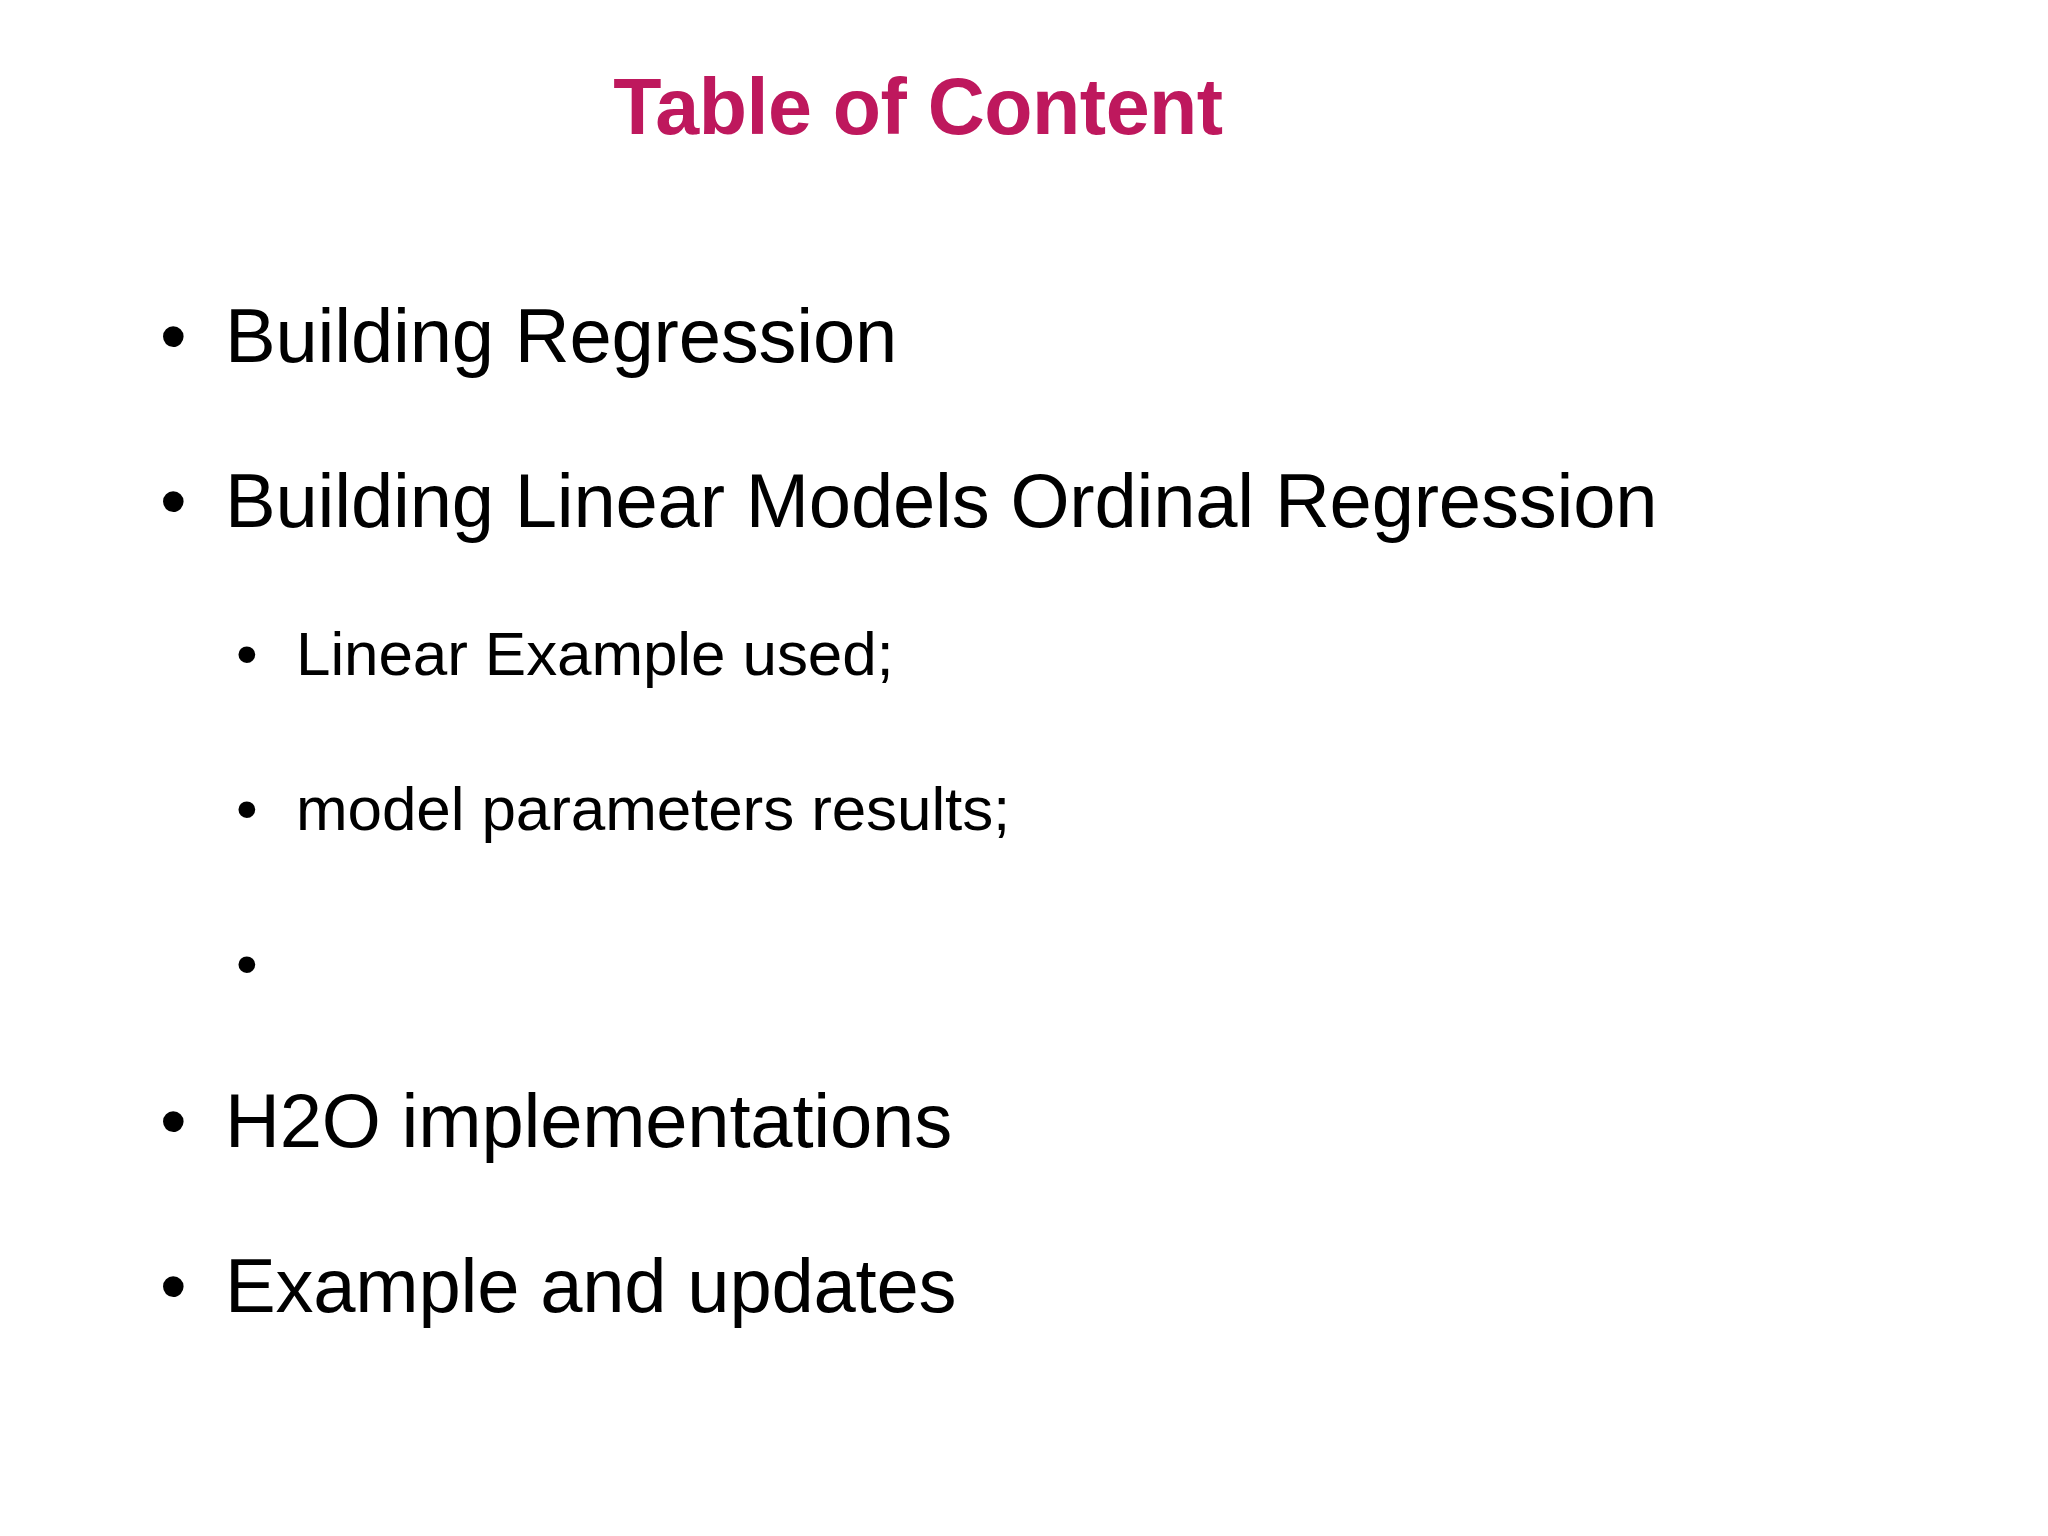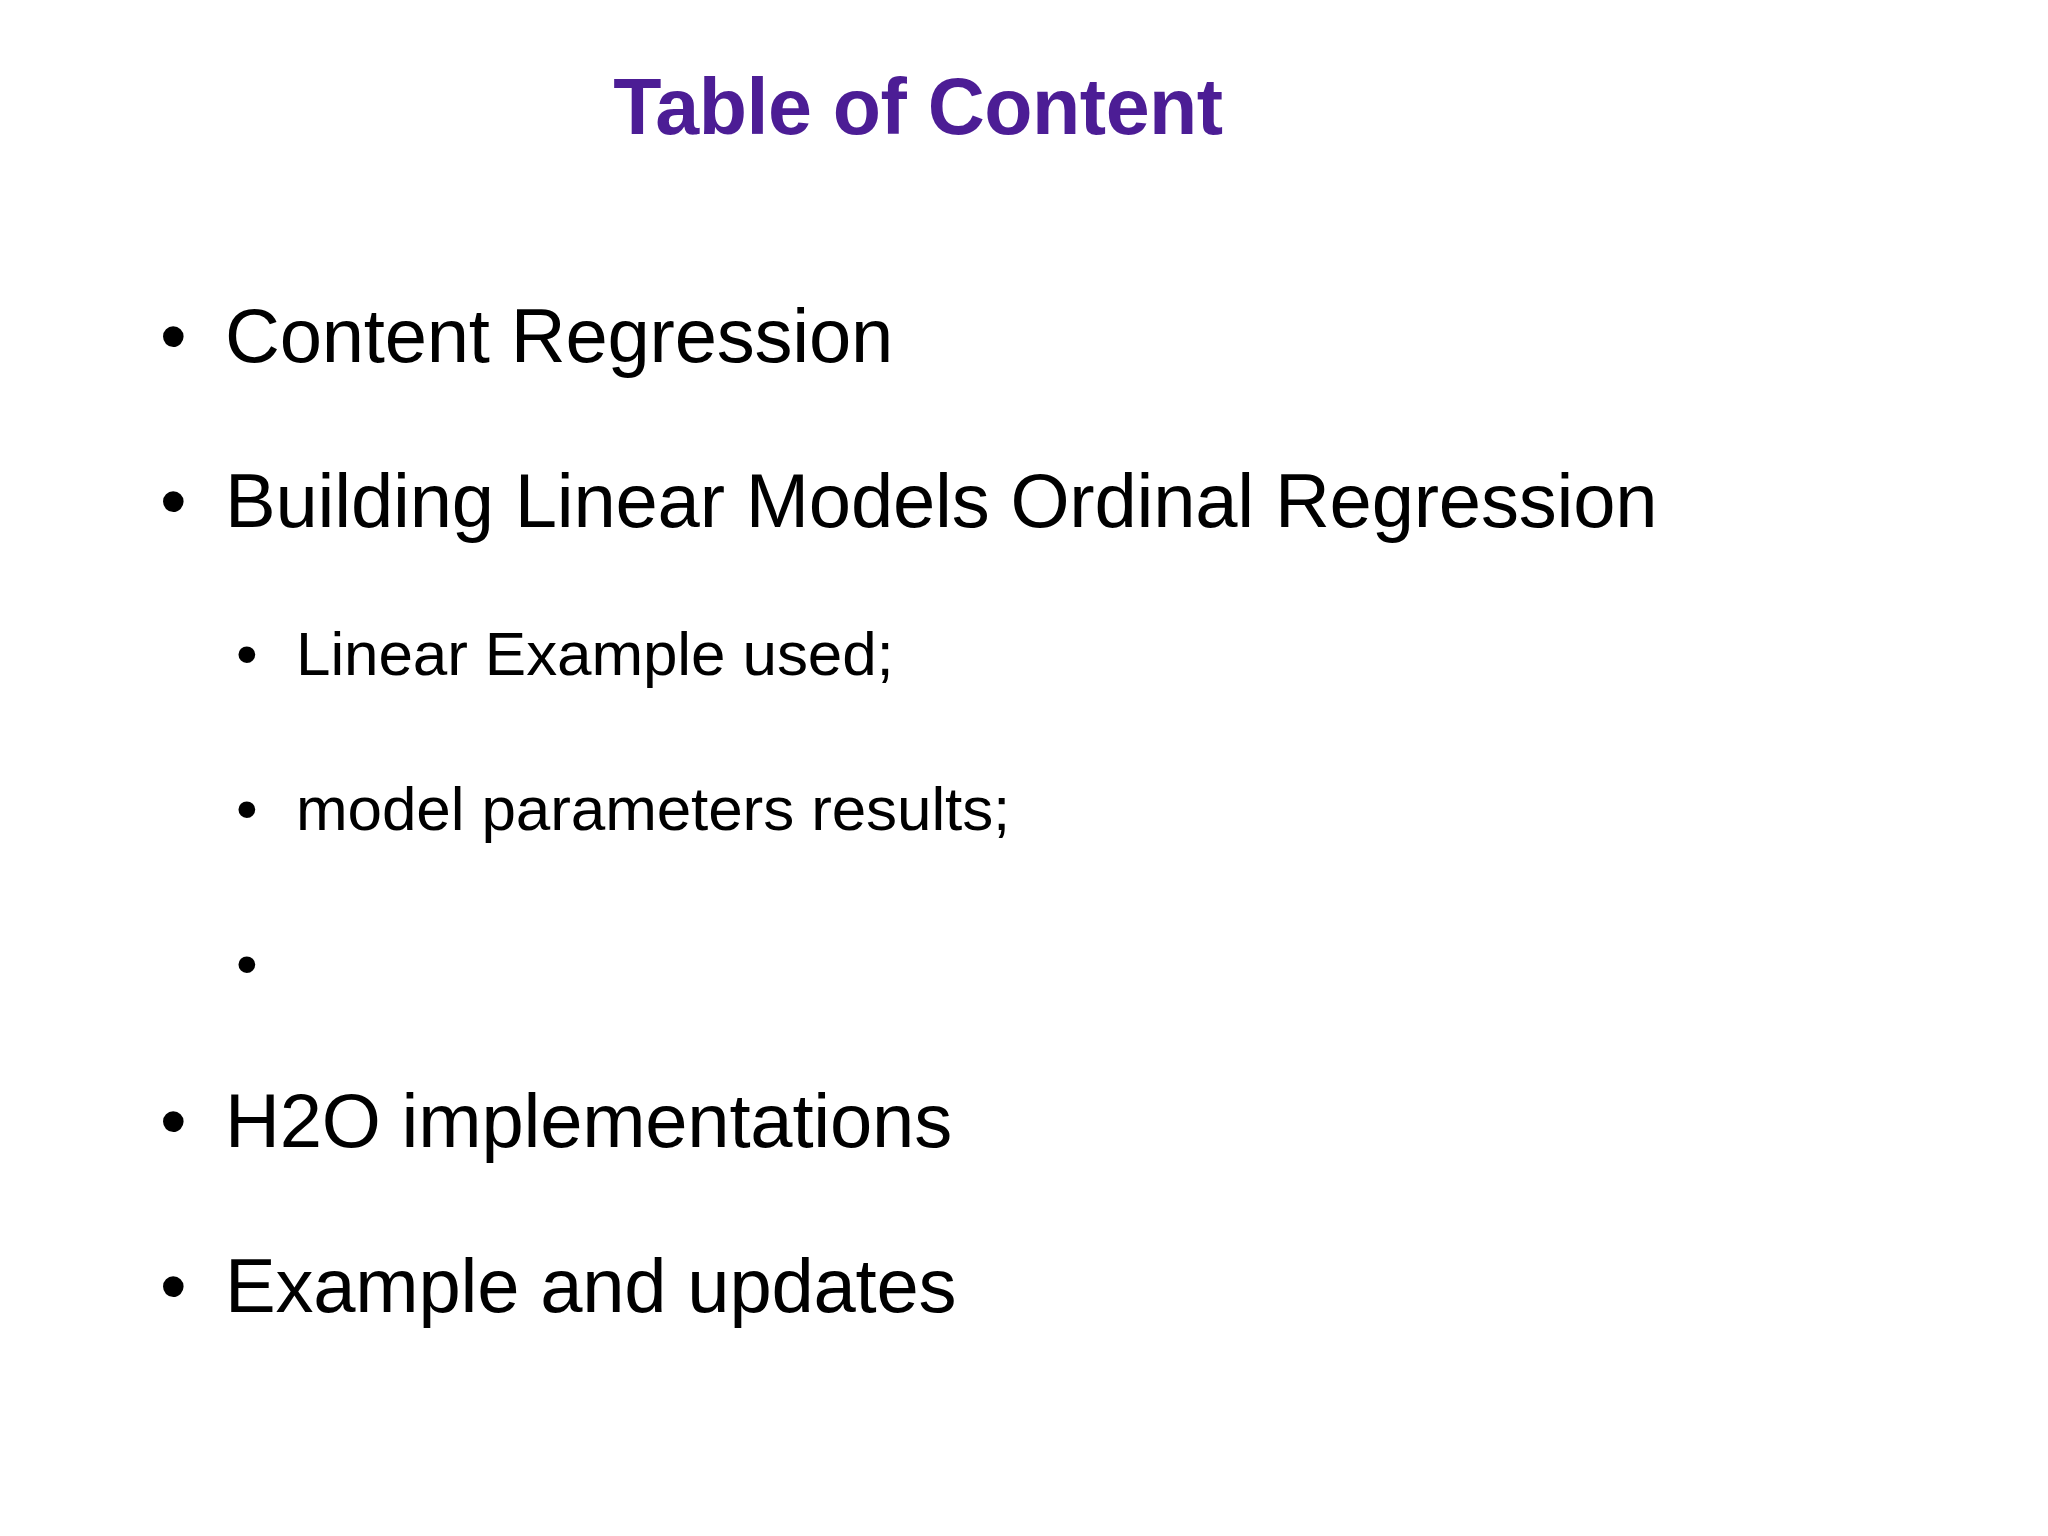--- a/index.html
+++ b/index.html
@@ -24,21 +24,21 @@
   .slide-title {
     position: absolute;
     left: 0;
     top: 63px;
     width: 1836px;
     text-align: center;
     font-size: 79px;
     font-weight: bold;
     letter-spacing: -0.5px;
     line-height: 1.12;
-    color: #4c1d95;
+    color: #be185d;
     white-space: nowrap;
   }
 
   
   .content {
     position: absolute;
     left: 0;
     top: 0;
     width: 2048px;
     height: 1536px;
@@ -101,21 +101,21 @@
 <body>
 
 <div class="slide">
 
   <div class="slide-title">Table of Content</div>
 
   <div class="content">
 
     <div class="bullet-row level-1 row-0">
       <span class="bullet-glyph">•</span>
-      <span class="bullet-text">Content Regression</span>
+      <span class="bullet-text">Building Regression</span>
     </div>
 
     <div class="bullet-row level-1 row-1">
       <span class="bullet-glyph">•</span>
       <span class="bullet-text">Building Linear Models Ordinal Regression</span>
     </div>
 
     <div class="bullet-row level-2 row-2">
       <span class="bullet-glyph">•</span>
       <span class="bullet-text">Linear Example used;</span>

